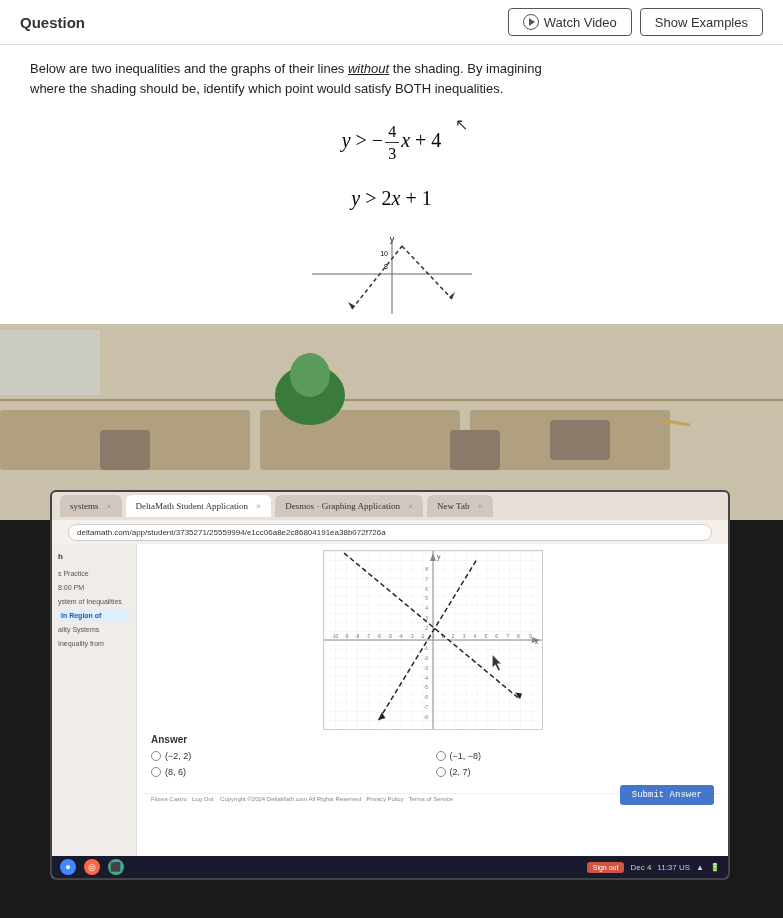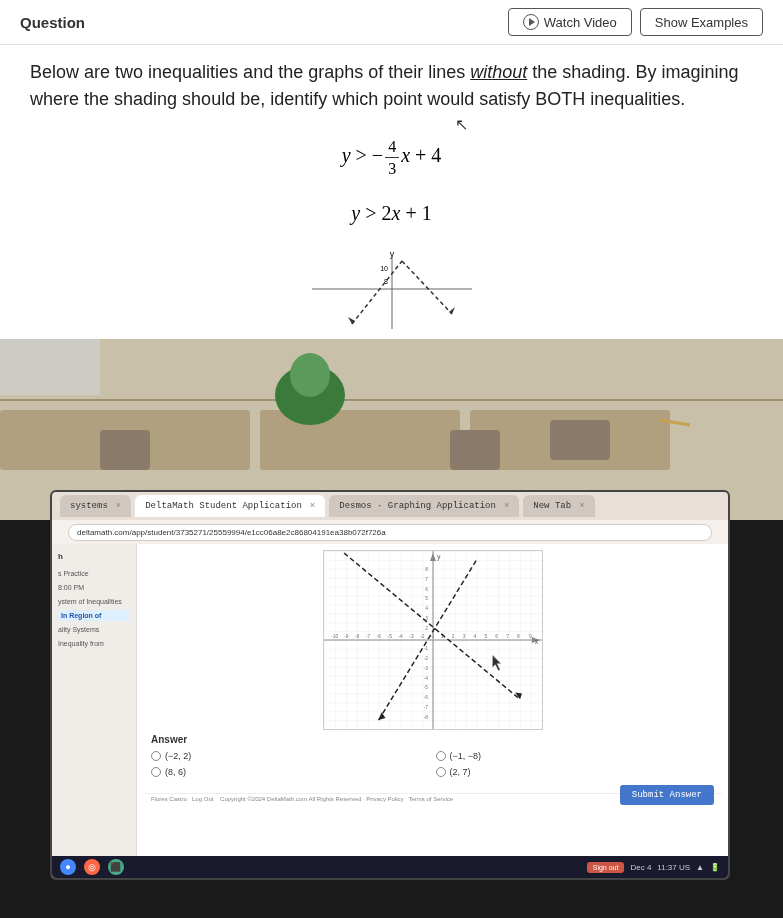--- a/index.html
+++ b/index.html
@@ -72,21 +72,21 @@
       border-bottom: 4px solid transparent;
       border-left: 6px solid #555;
       margin-left: 2px;
     }
 
     .question-body {
       padding: 14px 30px 10px 30px;
     }
 
     .question-text {
-      font-size: 18px;
+      font-size: 13px;
       color: #222;
       line-height: 1.5;
       font-family: Arial, sans-serif;
       margin-bottom: 12px;
     }
 
     .question-text em {
       font-style: italic;
       text-decoration: underline;
     }
@@ -151,21 +151,21 @@
       align-items: center;
       padding: 0 8px;
       gap: 4px;
     }
 
     .tab-item {
       background: #ffffff;
       border-radius: 6px 6px 0 0;
       padding: 4px 10px;
       font-size: 9px;
-      font-family: Liberation Mono, monospace;
+      font-family: Liberation Serif, serif;
       color: #333;
       display: flex;
       align-items: center;
       gap: 4px;
       height: 22px;
     }
 
     .tab-item.inactive {
       background: #d0c8c0;
     }

